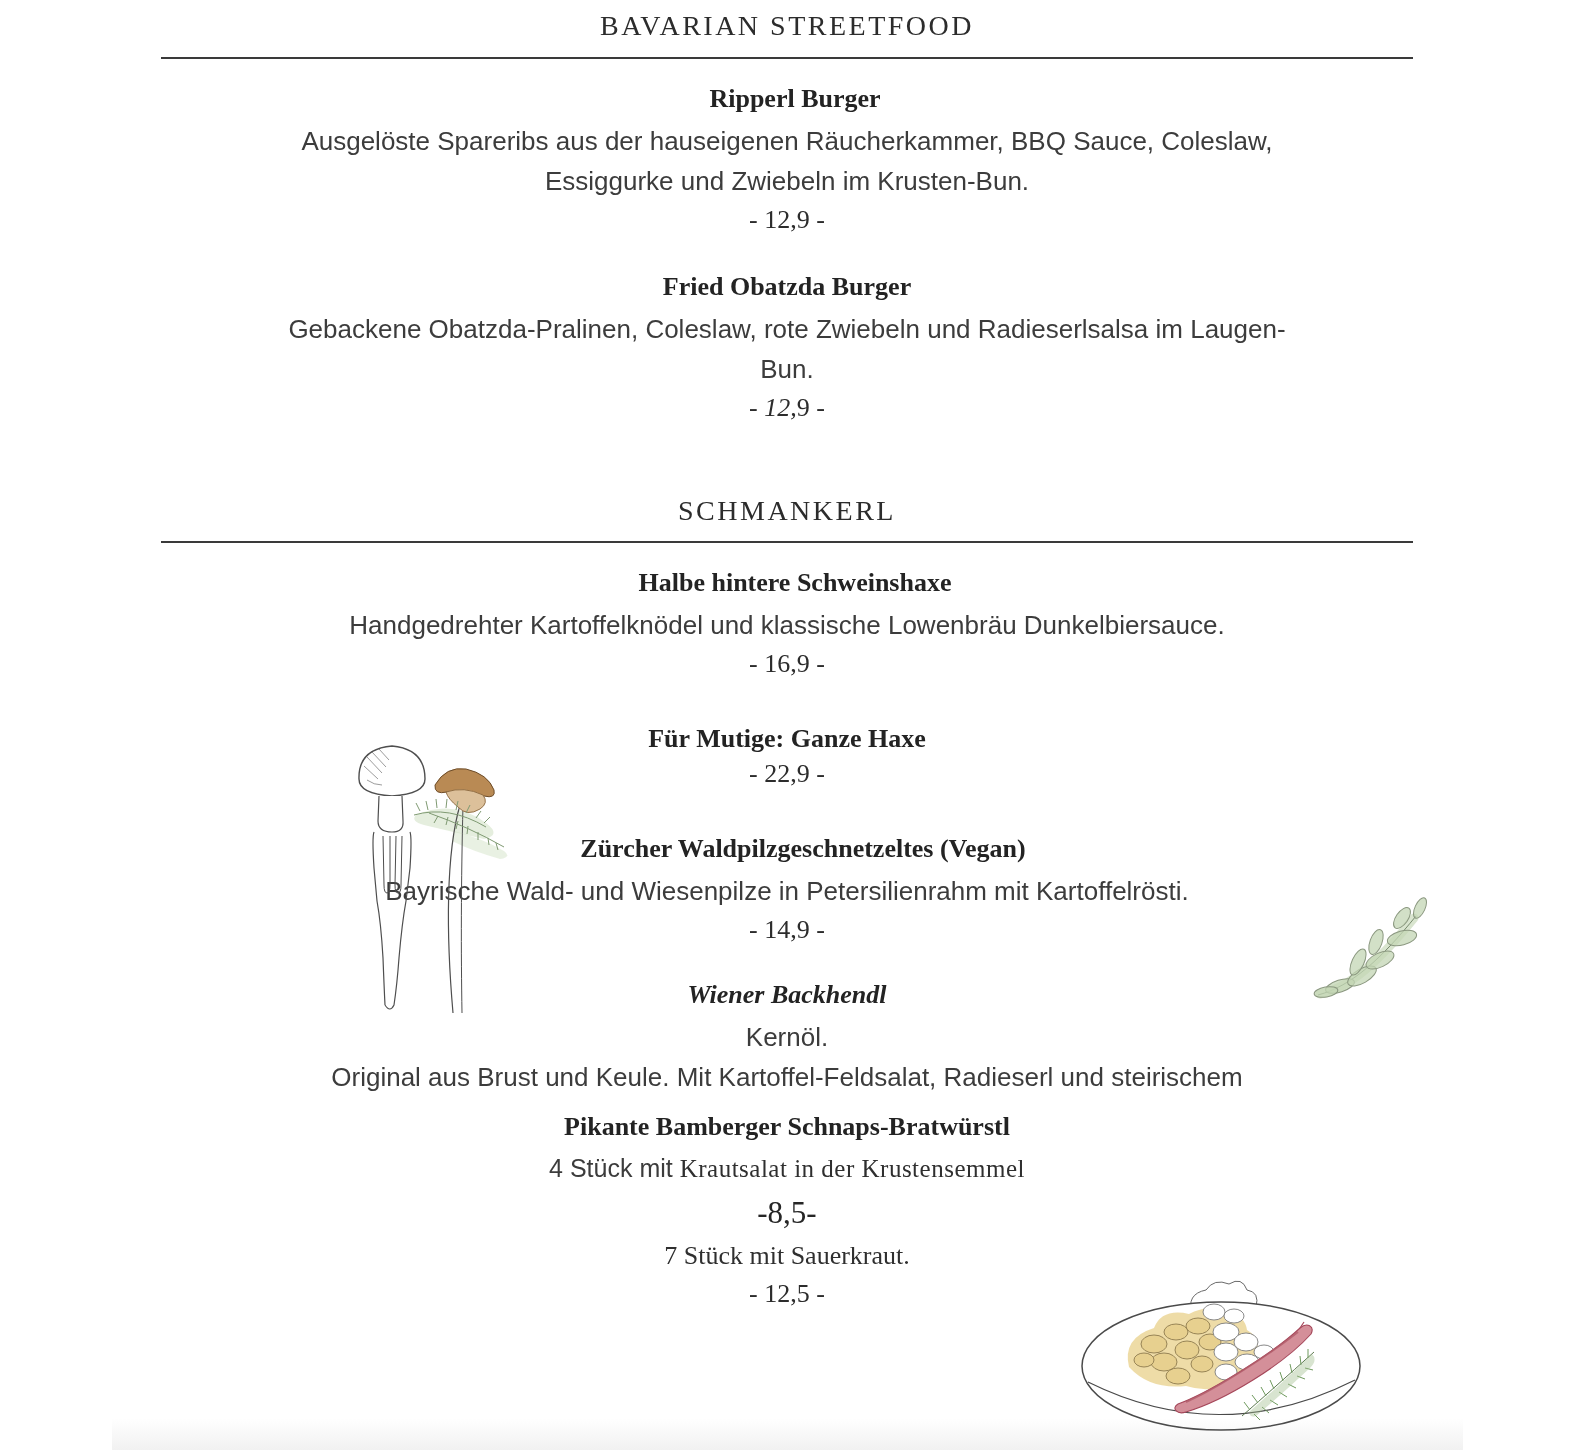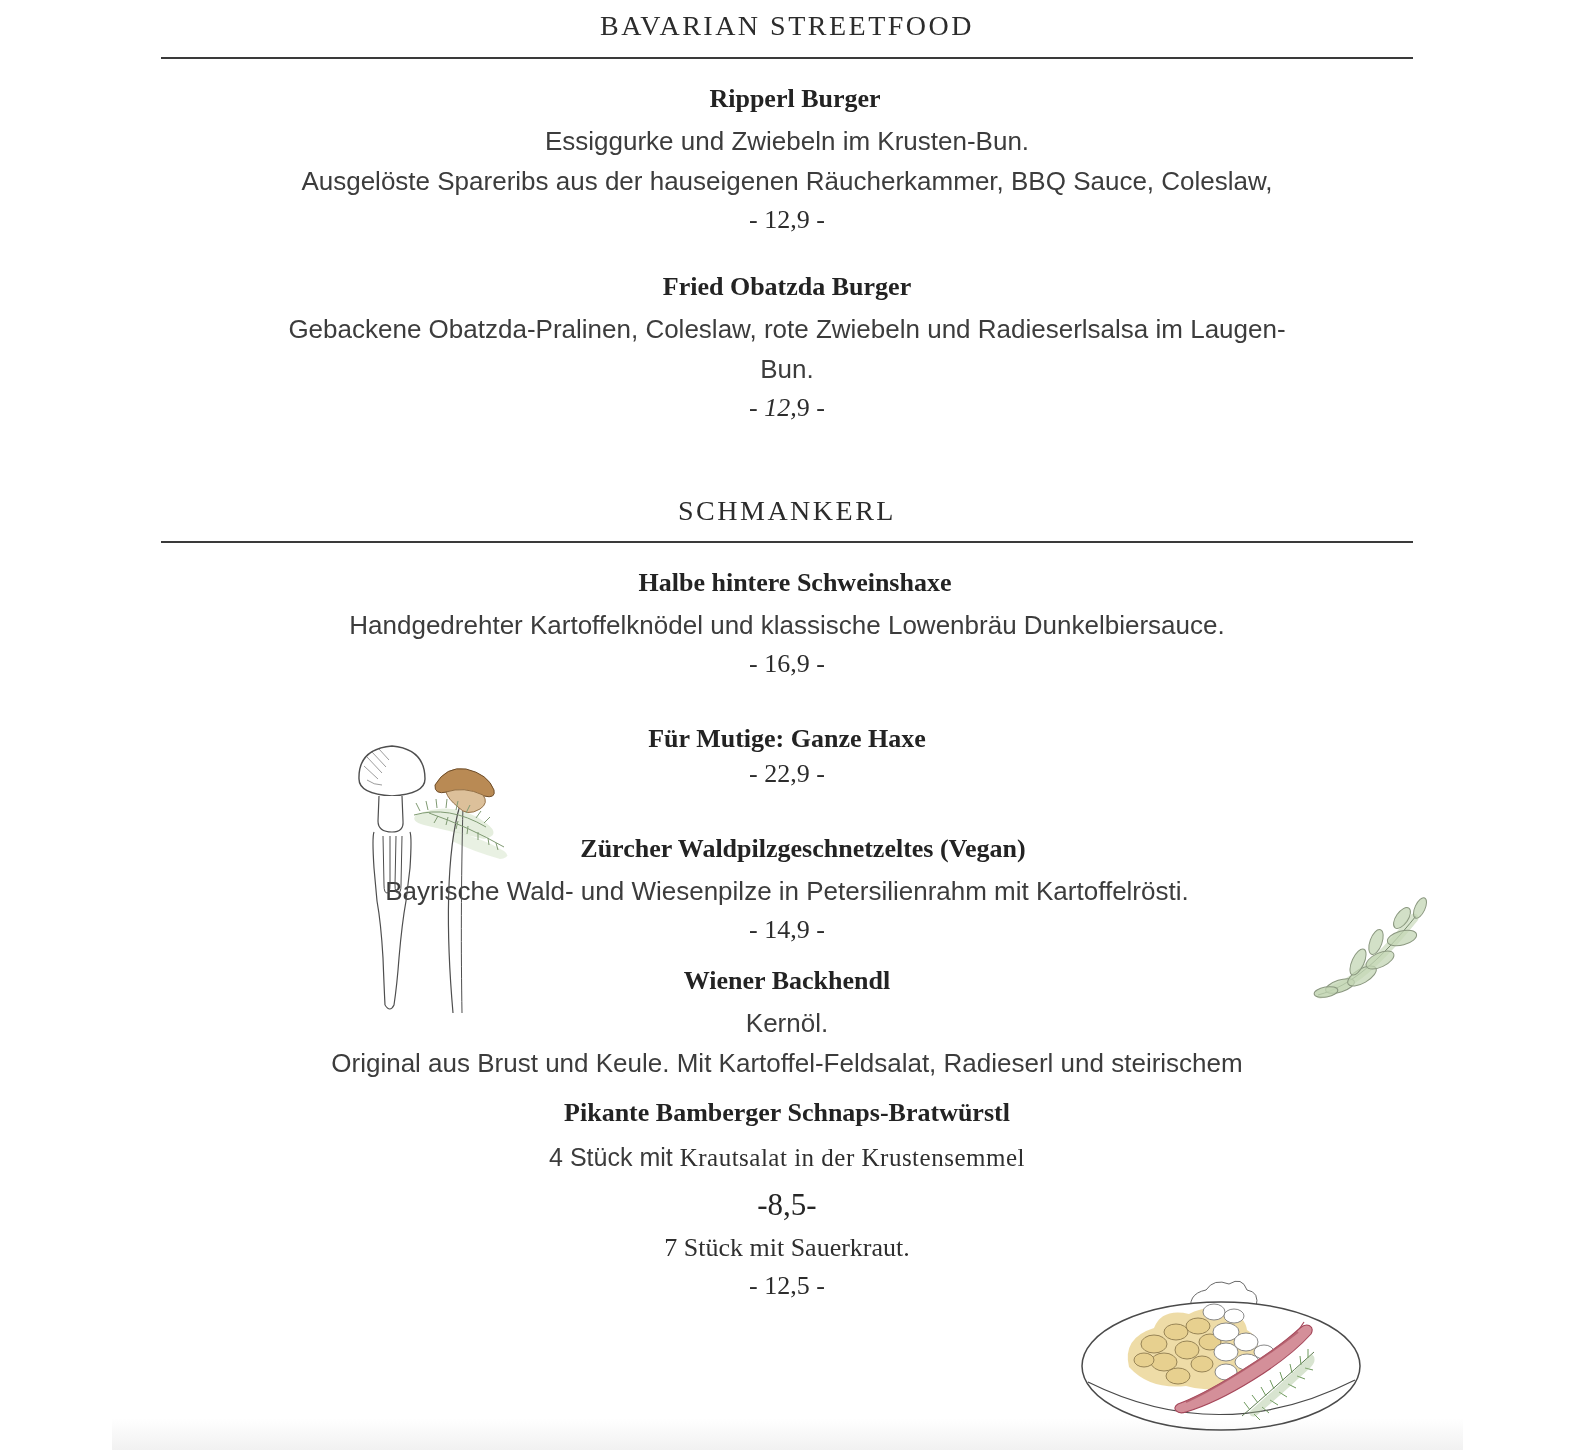--- a/index.html
+++ b/index.html
@@ -35,41 +35,41 @@
     font-size:26px;
     font-weight:700;
     line-height:32px;
     color:#232323;
     font-family:"Liberation Serif", serif;
   }
   .mt-first{margin-top:24px;padding-left:16px;}
   .mt-item2{margin-top:32px;}
   .mt-haxe{margin-top:40px;}
   .mt-zurcher{margin-top:40px;padding-left:32px;}
-  .mt-wiener{margin-top:16px;}
+  .mt-wiener{margin-top:30px;font-style:italic;}
   .mt-pikante{margin-top:14px;}
   .desc{
     margin-top:6px;
     font-family:"Liberation Sans", sans-serif;
     font-size:26px;
     font-weight:400;
     line-height:40px;
     color:#3c3c3c;
   }
   .price{
     font-family:"Liberation Serif", serif;
     font-size:26px;
     line-height:38px;
     color:#2c2c2c;
   }
   .price em{font-style:italic;}
   .variant-label{
     margin-top:8px;
     font-size:25px;
-    line-height:40px;
+    line-height:34px;
     color:#2f2f2f;
   }
   .variant-label .sans-part{font-family:"Liberation Sans", sans-serif;color:#3c3c3c;}
   .variant-label .serif-part{font-family:"Liberation Serif", serif;letter-spacing:0.5px;}
   .price-big{
     margin-top:6px;
     font-size:31px;
     line-height:42px;
     font-weight:500;
     color:#262626;
@@ -95,22 +95,22 @@
 <body>
 
 <div class="page">
 
   <div class="section-title">BAVARIAN STREETFOOD</div>
   <hr class="rule">
 
   <div>
     <div class="item-name mt-first">Ripperl Burger</div>
     <div class="desc">
+      <div>Ausgelöste Spareribs aus der hauseigenen Räucherkammer, BBQ Sauce, Coleslaw,</div>
       <div>Essiggurke und Zwiebeln im Krusten-Bun.</div>
-      <div>Ausgelöste Spareribs aus der hauseigenen Räucherkammer, BBQ Sauce, Coleslaw,</div>
     </div>
     <div class="price">- 12,9 -</div>
   </div>
 
   <div>
     <div class="item-name mt-item2">Fried Obatzda Burger</div>
     <div class="desc">
       <div>Gebackene Obatzda-Pralinen, Coleslaw, rote Zwiebeln und Radieserlsalsa im Laugen-</div>
       <div>Bun.</div>
     </div>

